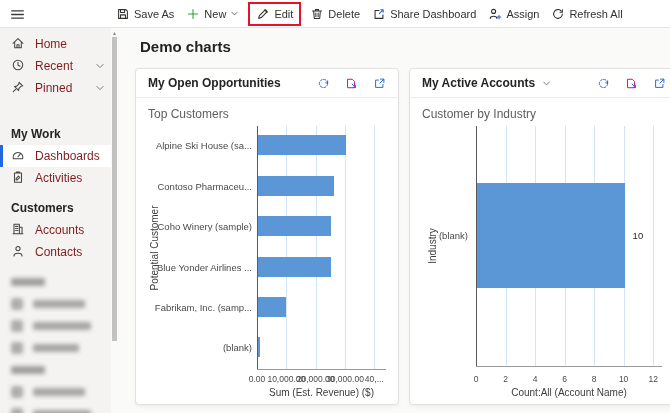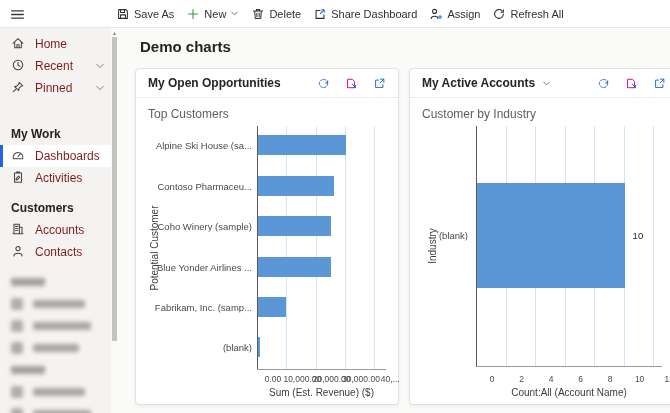--- a/index.html
+++ b/index.html
@@ -64,21 +64,21 @@
 
   
   .chart-layer { position:absolute; inset:0; }
   .gridline { position:absolute; width:1px; background:#d2e4f6; }
   .zeroline { position:absolute; width:1px; background:#5a5a5a; }
   .axisline { position:absolute; height:1px; background:#9a9a9a; }
   .bar { position:absolute; cursor:pointer; }
   .cat-label { position:absolute; font-size:9.5px; color:#4a4a4a; text-align:right;
     transform:translateY(-50%); white-space:nowrap; overflow:hidden; }
   .tick-label { position:absolute; font-size:8.5px; color:#4a4a4a;
-    transform:translateX(-50%); white-space:nowrap;margin-left:16px; }
+    transform:translateX(-50%); white-space:nowrap; }
   .axis-label { position:absolute; font-size:10px; color:#3d3d3d; transform:translateX(-50%);
     white-space:nowrap; }
   .y-axis-label { position:absolute; font-size:10px; color:#3d3d3d; white-space:nowrap;
     transform:translate(-50%,-50%) rotate(-90deg); }
   .data-label { position:absolute; font-size:9.5px; color:#1f1f1f; transform:translateY(-50%); }
 </style>
 </head>
 <body>
 
 <div class="topbar">
@@ -100,20 +100,28 @@
           <svg viewBox="0 0 16 16">
             <path d="M8 2.8v10.4M2.8 8h10.4"></path>
           </svg>
         </span>
         <span>New</span>
         <span class="icon chev">
           <svg viewBox="0 0 16 16">
             <path d="M3 5.5l5 5 5-5"></path>
           </svg>
         </span>
+      </div>
+      <div class="cmd highlighted">
+        <span class="icon">
+          <svg viewBox="0 0 16 16">
+            <path d="M9.8 3.3l2.9 2.9M3 13l.9-3.1 6.8-6.8 2.2 2.2-6.8 6.8z"></path>
+          </svg>
+        </span>
+        <span>Edit</span>
       </div>
       <div class="cmd">
         <span class="icon">
           <svg viewBox="0 0 16 16">
             <path d="M2.8 4.6h10.4M6.2 4.6V3h3.6v1.6M4.2 4.6l.7 8.6h6.2l.7-8.6M6.7 7v4M9.3 7v4"></path>
           </svg>
         </span>
         <span>Delete</span>
       </div>
       <div class="cmd">

